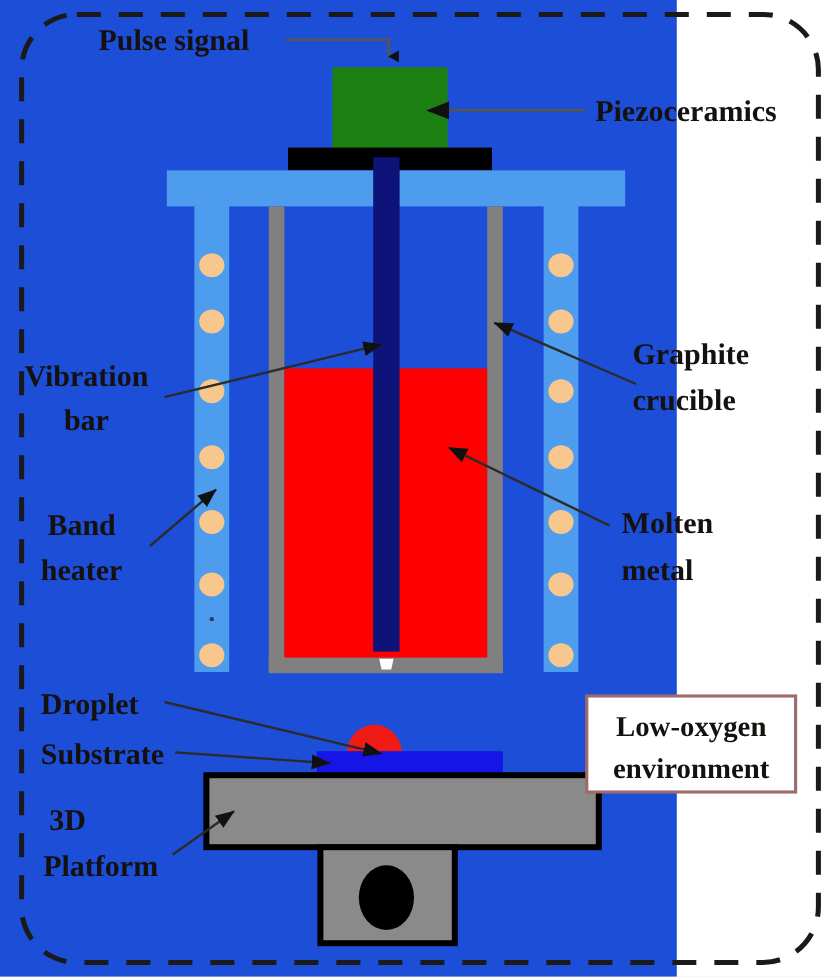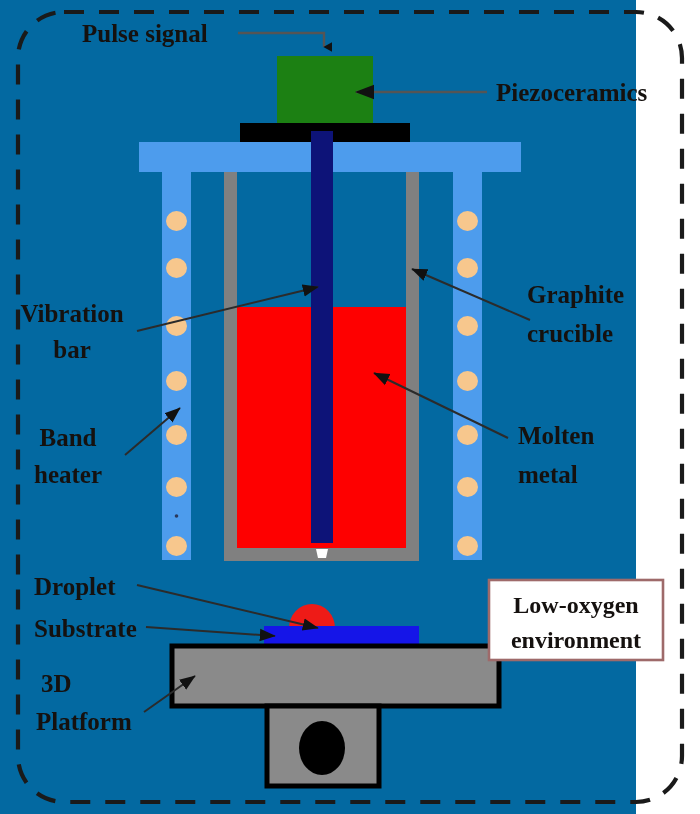--- a/index.html
+++ b/index.html
@@ -8,23 +8,23 @@
     background: #ffffff;
   }
   body {
     width: 700px;
     height: 814px;
     overflow: hidden;
     font-family: "Liberation Serif", "DejaVu Serif", serif;
   }
   #diagram-root {
     position: relative;
-    width: 636px;
+    width: 564px;
     height: 814px;
-    background: #0369a1;
+    background: #1d4ed8;
   }
   svg.scene {
     display: block;
     width: 700px;
     height: 814px;
   }
   .lbl {
     font-family: "Liberation Serif", "DejaVu Serif", serif;
     font-weight: bold;
     font-size: 25px;

